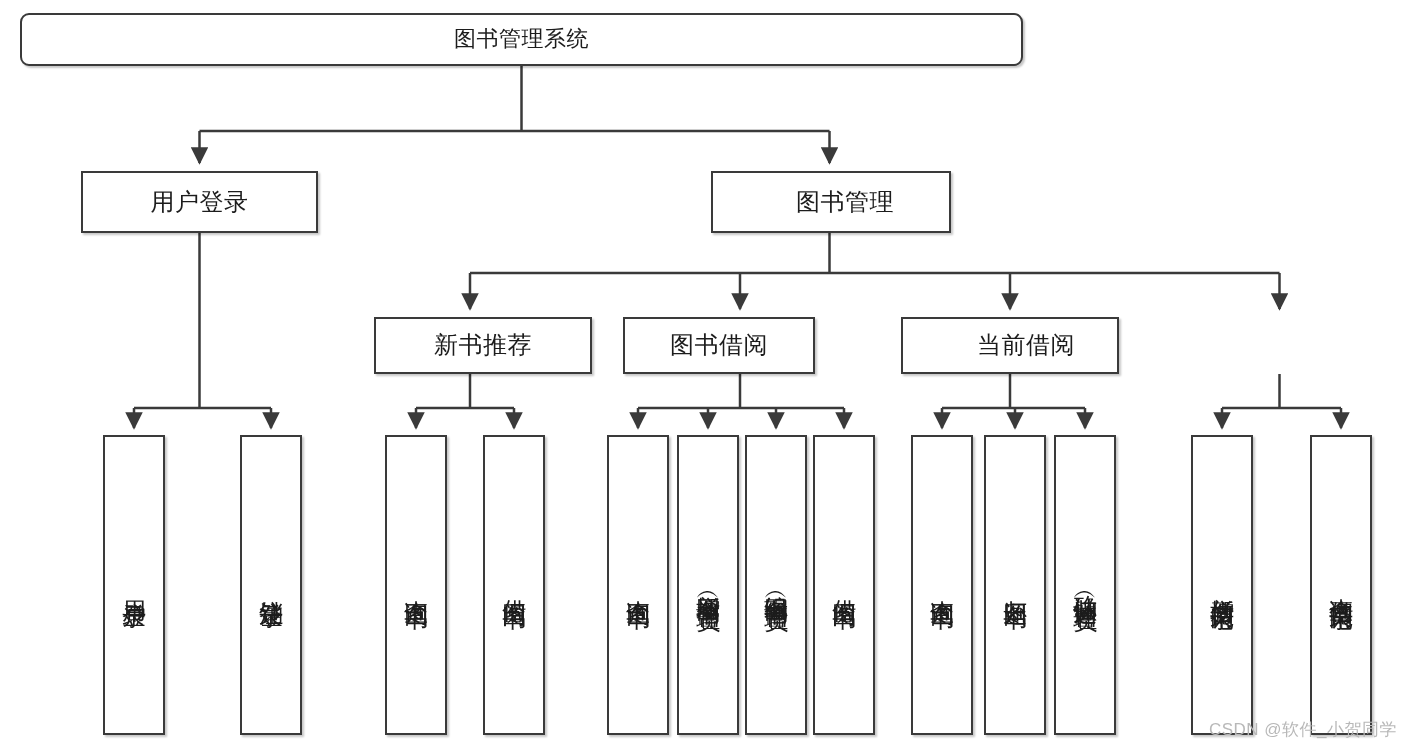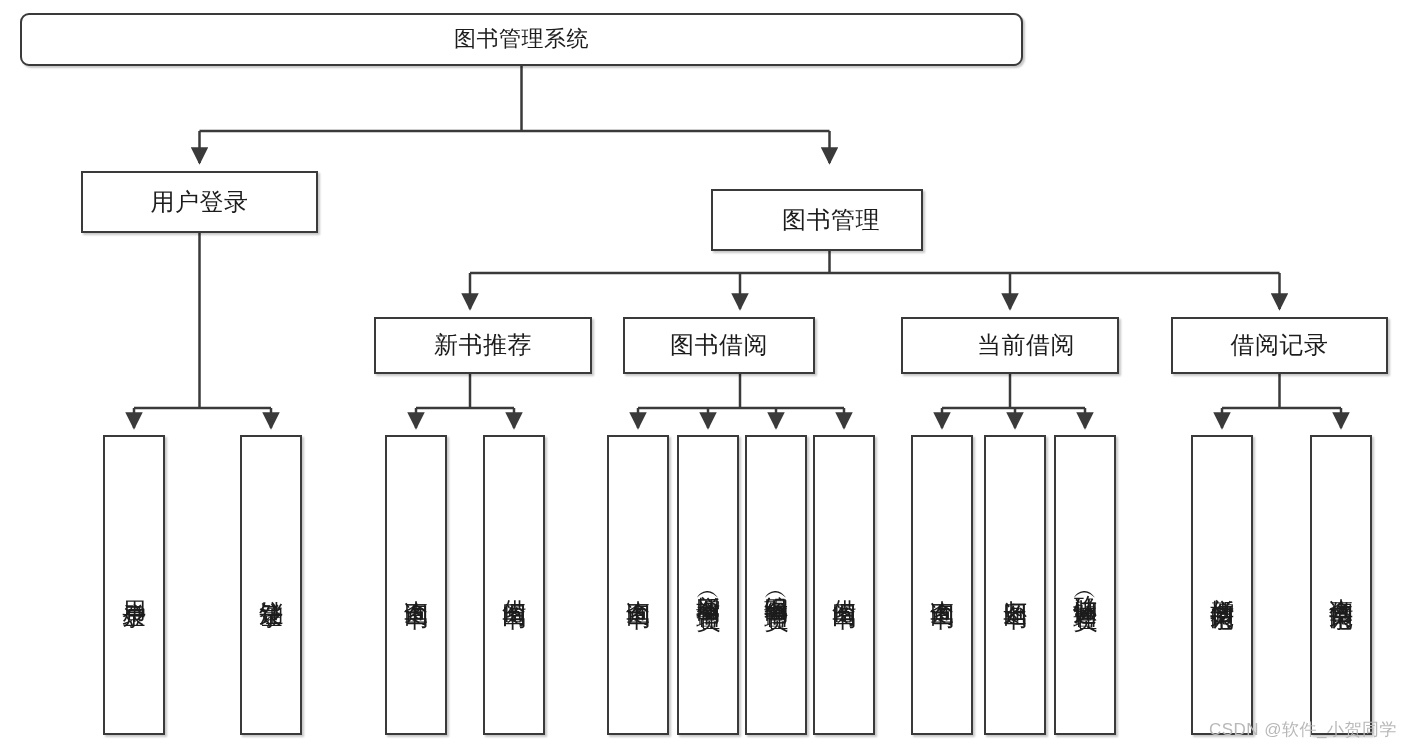--- a/index.html
+++ b/index.html
@@ -116,35 +116,32 @@
     </g>
   </svg>
 
   <div class="node-box root" style="left:20px; top:13px; width:1003px; height:53px;border-radius:9px;">
     <span class="node-label">图书管理系统</span>
   </div>
 
   <div class="node-box" style="left:81px; top:171px; width:237px; height:62px;">
     <span class="node-label">用户登录</span>
   </div>
-  <div class="node-box" style="left:711px; top:189px; width:212px; height:62px;padding-left:28px;">
+  <div class="node-box" style="left:711px; top:171px; width:240px; height:62px;padding-left:28px;">
     <span class="node-label">图书管理</span>
   </div>
 
   <div class="node-box" style="left:374px; top:317px; width:218px; height:57px;">
     <span class="node-label">新书推荐</span>
   </div>
   <div class="node-box" style="left:623px; top:317px; width:192px; height:57px;">
     <span class="node-label">图书借阅</span>
   </div>
   <div class="node-box" style="left:901px; top:317px; width:218px; height:57px;padding-left:32px;">
     <span class="node-label">当前借阅</span>
-  </div>
-  <div class="node-box" style="left:1171px; top:317px; width:217px; height:57px;">
-    <span class="node-label">借阅记录</span>
   </div>
 
   <div class="node-box vertical" style="left:103px; top:435px; width:62px; height:300px;">
     <span class="node-label">用户登录</span>
   </div>
   <div class="node-box vertical" style="left:240px; top:435px; width:62px; height:300px;">
     <span class="node-label">注销登录</span>
   </div>
   <div class="node-box vertical" style="left:385px; top:435px; width:62px; height:300px;">
     <span class="node-label">查询图书</span>

